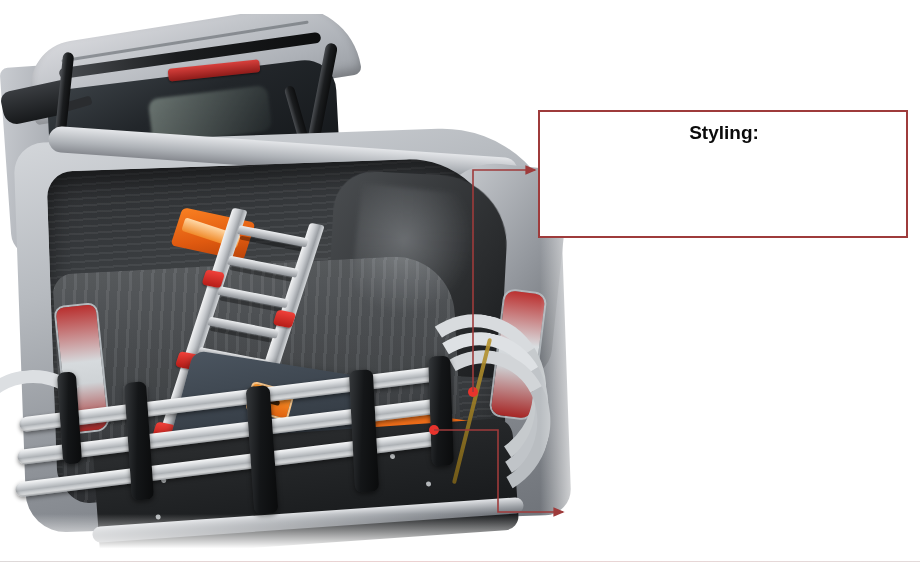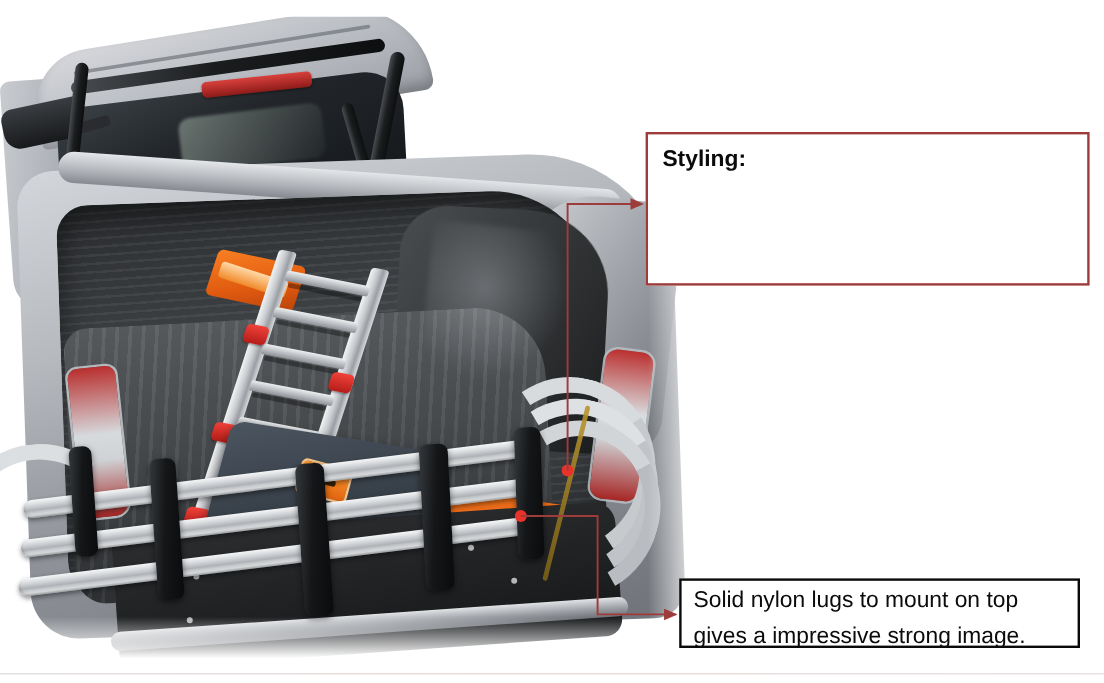--- a/index.html
+++ b/index.html
@@ -295,20 +295,21 @@
     box-sizing:border-box;
     padding:6px 10px 8px 12px;
     font-size:19px;
     line-height:30px;
     color:#0b0b0b;
   }
   #callout-styling{
     left:538px; top:110px; width:370px; height:128px;
     border:2px solid #9e3b3b;
     box-shadow:inset 0 0 0 2px #ffffff;
+    text-align:center;
   }
   #callout-styling .title{font-weight:bold;display:block;}
   #callout-styling .body{display:block;}
   #callout-lugs{
     left:566px; top:482px; width:334px; height:58px;
     border:2px solid #0a0a0a;
     padding:2px 8px 4px 10px;
   }
 
   
@@ -433,18 +434,15 @@
     <g>
       <circle cx="434" cy="430" r="5" fill="#e8332c"></circle>
       <path d="M434,430 L498,430 L498,512 L563,512" fill="none" stroke="#9e3b3b" stroke-width="1.6" marker-end="url(#arrowRed)"></path>
     </g>
   </svg>
 
   <div class="callout" id="callout-styling">
     <span class="title">Styling:</span>
   </div>
 
-  <div class="callout" id="callout-lugs">
-    <span class="body">Solid nylon lugs to mount on top gives a impressive strong image.</span>
-  </div>
 
   <div id="bottom-rule"></div>
 </div>
 
 </body></html>

